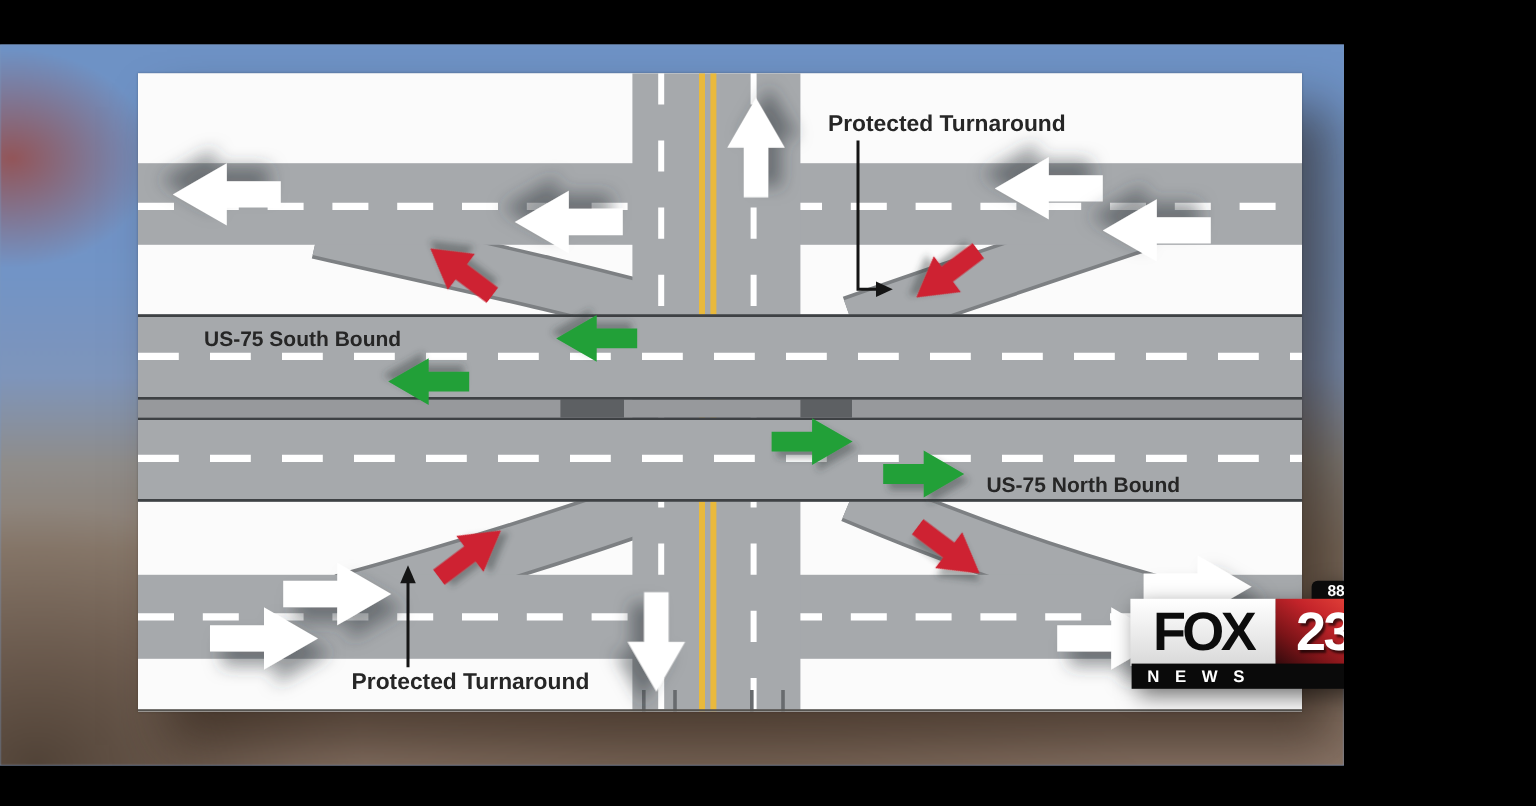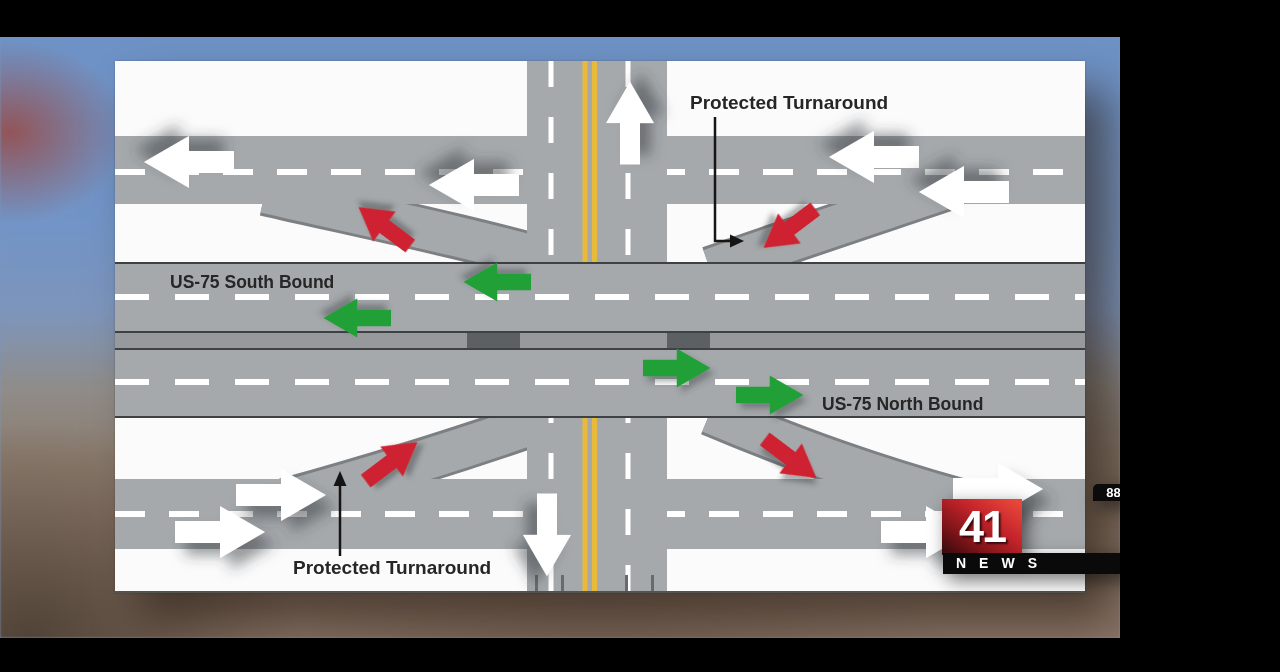--- a/index.html
+++ b/index.html
@@ -153,17 +153,18 @@
           <use href="#arrowShape" transform="translate(675 167) rotate(143) scale(0.72)" class="arrow-red"></use>
           <use href="#arrowShape" transform="translate(276 401) rotate(-37) scale(0.72)" class="arrow-red"></use>
           <use href="#arrowShape" transform="translate(675 397) rotate(37) scale(0.72)" class="arrow-red"></use>
         </g>
     </svg>
   </div>
 
   <div class="fox-logo">
     <div class="temp-badge">88°</div>
     <div class="logo-main">
-      <div class="box23">41</div>
+      <div class="fox-box">FOX</div>
+      <div class="box23">23</div>
     </div>
     <div class="news-bar">NEWS</div>
   </div>
 </div>
 
 </body></html>

